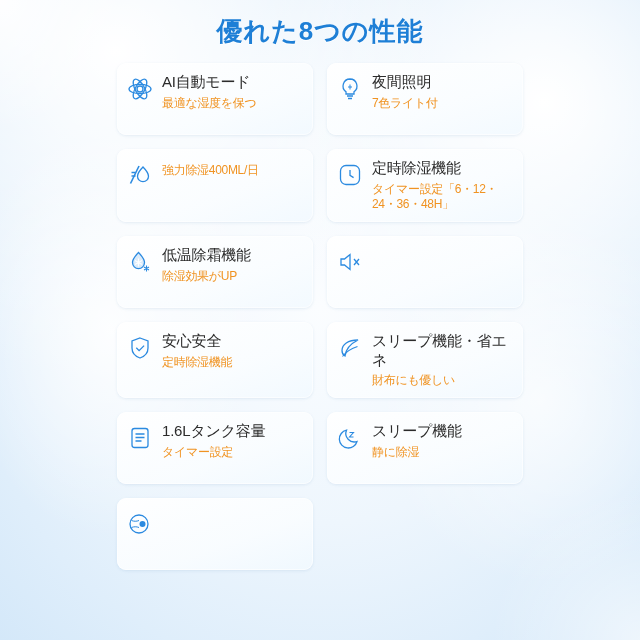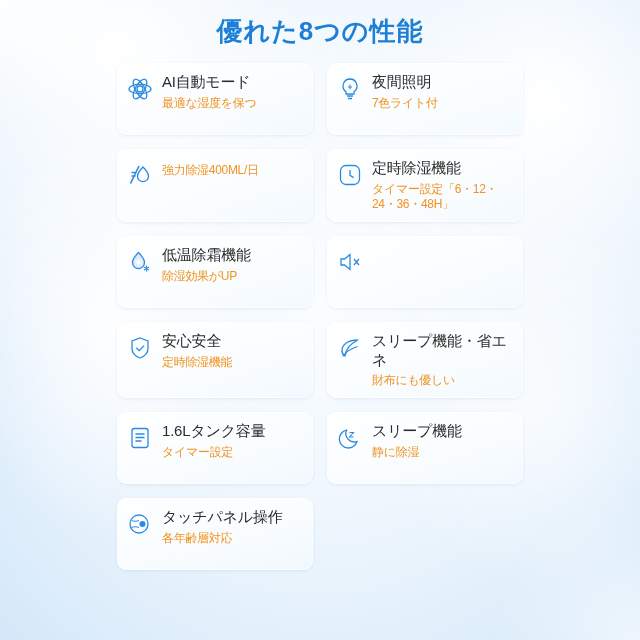--- a/index.html
+++ b/index.html
@@ -278,20 +278,16 @@
 
 
     <div class="card">
       <div class="icon">
         <svg width="26" height="26" viewBox="0 0 26 26" fill="none" stroke="currentColor" stroke-width="1.3">
           <circle cx="12" cy="13" r="9"></circle>
           <circle cx="15.5" cy="13" r="3" fill="currentColor" stroke="none"></circle>
           <path d="M4.5 9.5c2.5 1 5 1 7.5 0M4.5 16.5c2.5-1 5-1 7.5 0" stroke-width="1"></path>
         </svg>
       </div>
-      <div class="texts">
-        <div class="line-main">タッチパネル操作</div>
-        <div class="line-sub">各年齢層対応</div>
-      </div>
     </div>
 
   </div>
 </div>
 
 </body></html>

